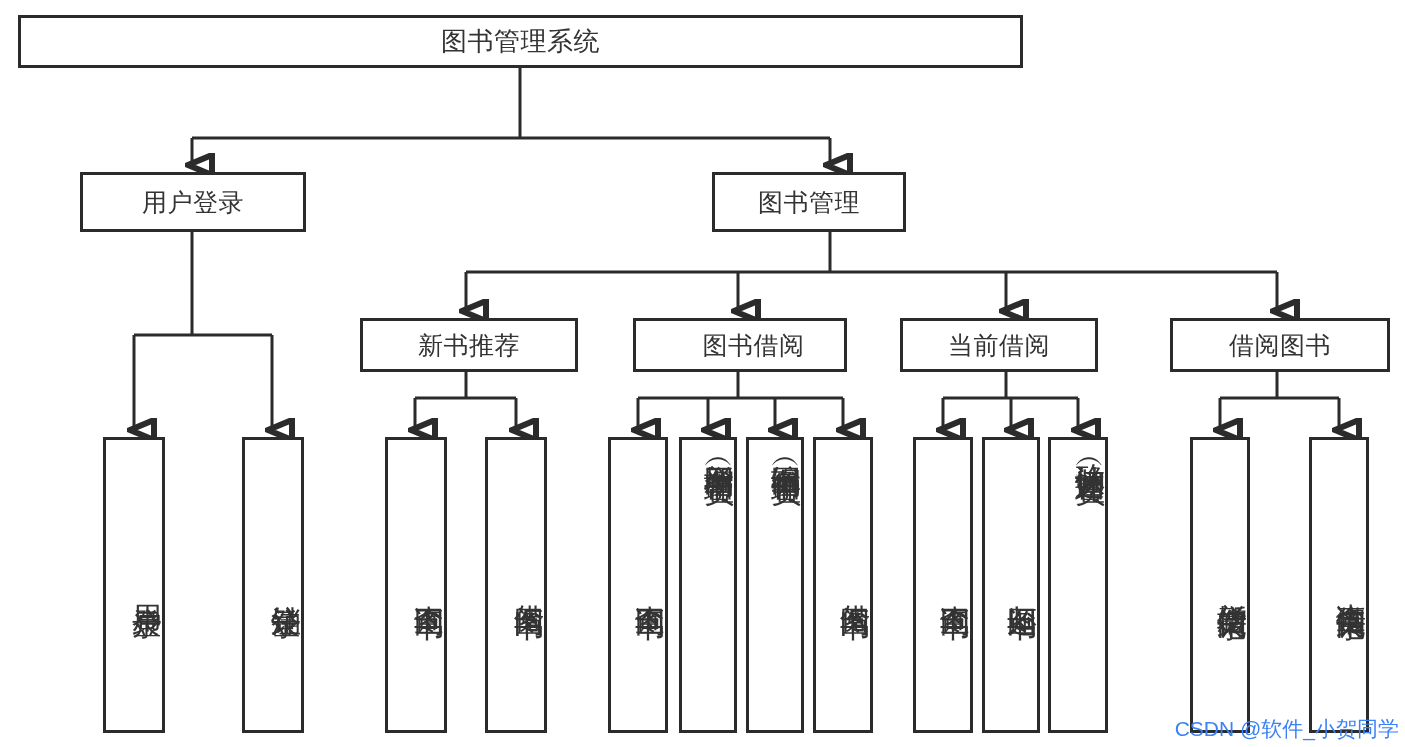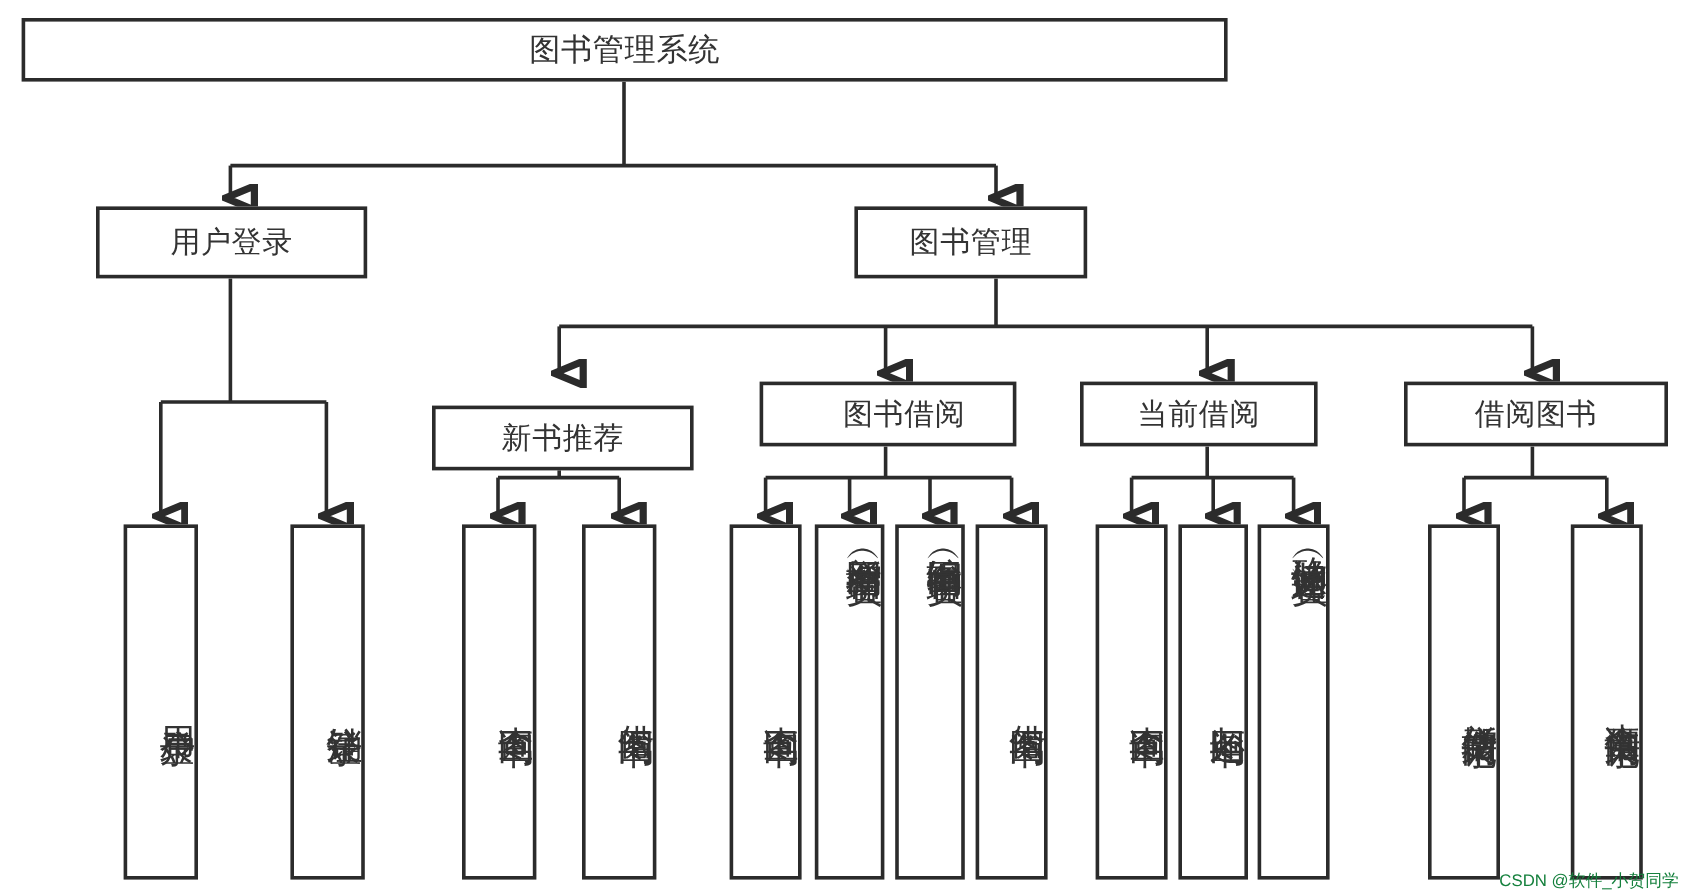--- a/index.html
+++ b/index.html
@@ -75,22 +75,22 @@
     align-items: center;
   }
   .node.vert.top {
     align-items: flex-start;
   }
   
   #watermark {
     position: absolute;
     right: 6px;
     bottom: 4px;
-    font-size: 14px;
-    color: #15803d;
+    font-size: 21px;
+    color: #3b82f6;
     white-space: nowrap;
     user-select: none;
     pointer-events: none;
   }
 </style>
 </head>
 <body>
 
 <div id="canvas">
 
@@ -146,21 +146,21 @@
     <span class="label">图书管理系统</span>
   </div>
 
   <div class="node horiz" style="left:80px; top:172px; width:226px; height:60px;">
     <span class="label">用户登录</span>
   </div>
   <div class="node horiz" style="left:712px; top:172px; width:194px; height:60px;">
     <span class="label">图书管理</span>
   </div>
 
-  <div class="node horiz" style="left:360px; top:318px; width:218px; height:54px;margin-top:20px;">
+  <div class="node horiz" style="left:360px; top:318px; width:218px; height:54px;">
     <span class="label">新书推荐</span>
   </div>
   <div class="node horiz" style="left:633px; top:318px; width:214px; height:54px;padding-left:27px;">
     <span class="label">图书借阅</span>
   </div>
   <div class="node horiz" style="left:900px; top:318px; width:198px; height:54px;">
     <span class="label">当前借阅</span>
   </div>
   <div class="node horiz" style="left:1170px; top:318px; width:220px; height:54px;">
     <span class="label">借阅图书</span>

